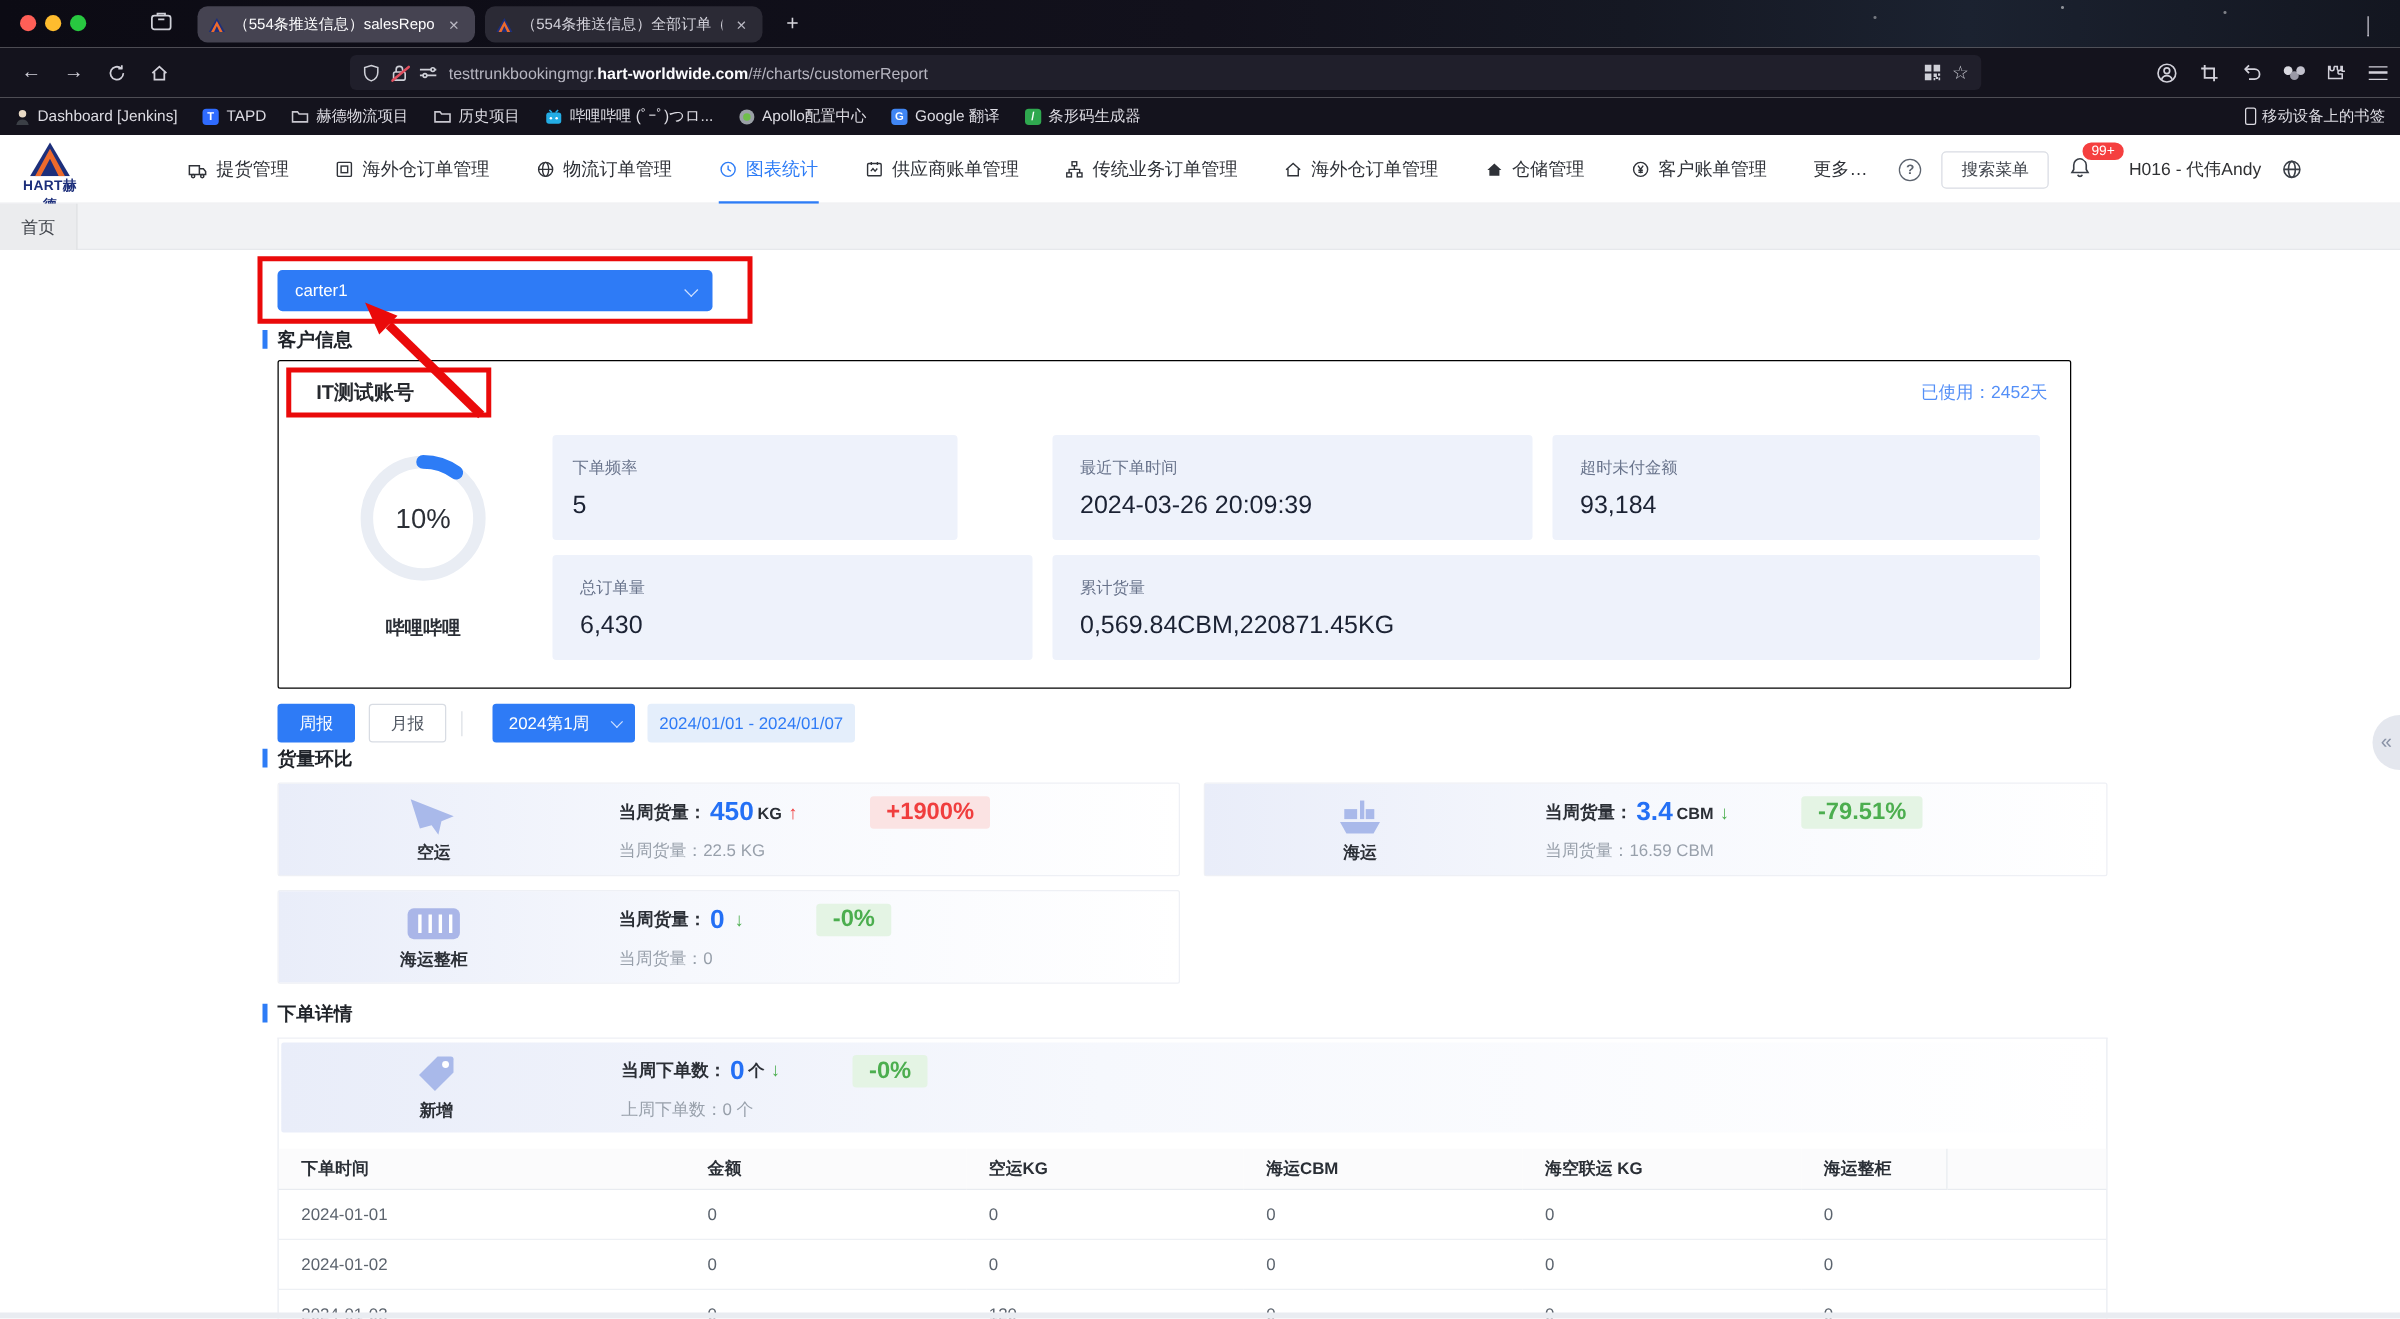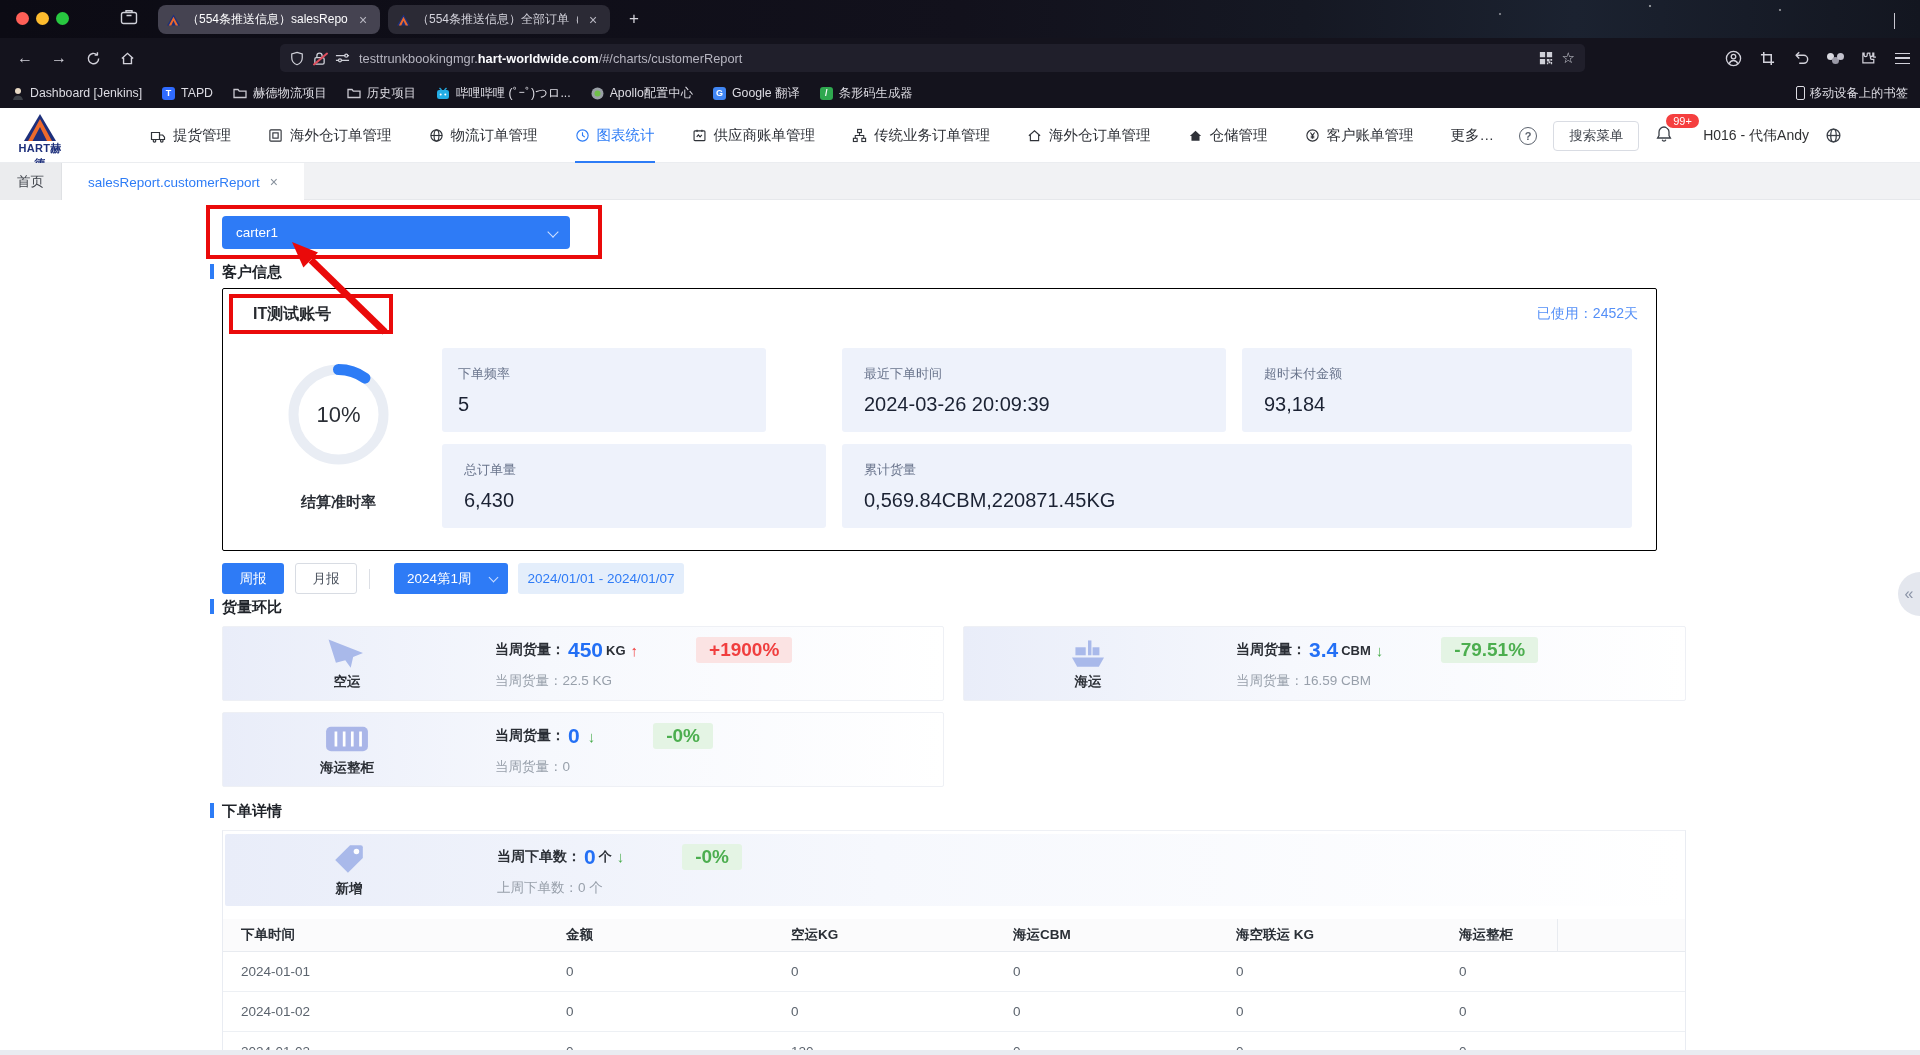--- a/index.html
+++ b/index.html
@@ -442,24 +442,20 @@
           <circle cx="8" cy="8" r="6"></circle>
           <ellipse cx="8" cy="8" rx="2.6" ry="6"></ellipse>
           <path d="M2 8h12"></path>
         </svg>
       </span>
   </div>
 </div>
 
 <div class="routetabs">
   <div class="rtab-home">首页</div>
-  <div class="rtab-active">
-    <span>salesReport.customerReport</span>
-    <span class="rtab-close">×</span>
-  </div>
 </div>
 
 <div class="content">
 
   <div class="cust-select">
     <span>carter1</span>
     <span class="sel-chev"></span>
   </div>
   <div class="redbox redbox-select"></div>
   <div class="redbox redbox-name"></div>
@@ -473,21 +469,21 @@
   <div class="cust-card">
     <div class="acct-name">IT测试账号</div>
     <div class="usage">已使用：2452天</div>
     <div class="donut-wrap">
       <svg width="115" height="115" viewBox="0 0 115 115">
         <circle cx="57.5" cy="57.5" r="45" fill="none" stroke="#e9edf4" stroke-width="10"></circle>
         <circle cx="57.5" cy="57.5" r="45" fill="none" stroke="#2d7cf6" stroke-width="11" stroke-linecap="round" stroke-dasharray="28.3 254.5" transform="rotate(-90 57.5 57.5)"></circle>
       </svg>
       <div class="donut-label">10%</div>
     </div>
-    <div class="donut-cap">结算准时率</div>
+    <div class="donut-cap">哔哩哔哩</div>
 
     <div class="stat st-1">
       <div class="s-label">下单频率</div>
       <div class="s-value">5</div>
     </div>
     <div class="stat st-2">
       <div class="s-label">最近下单时间</div>
       <div class="s-value">2024-03-26 20:09:39</div>
     </div>
     <div class="stat st-3">

